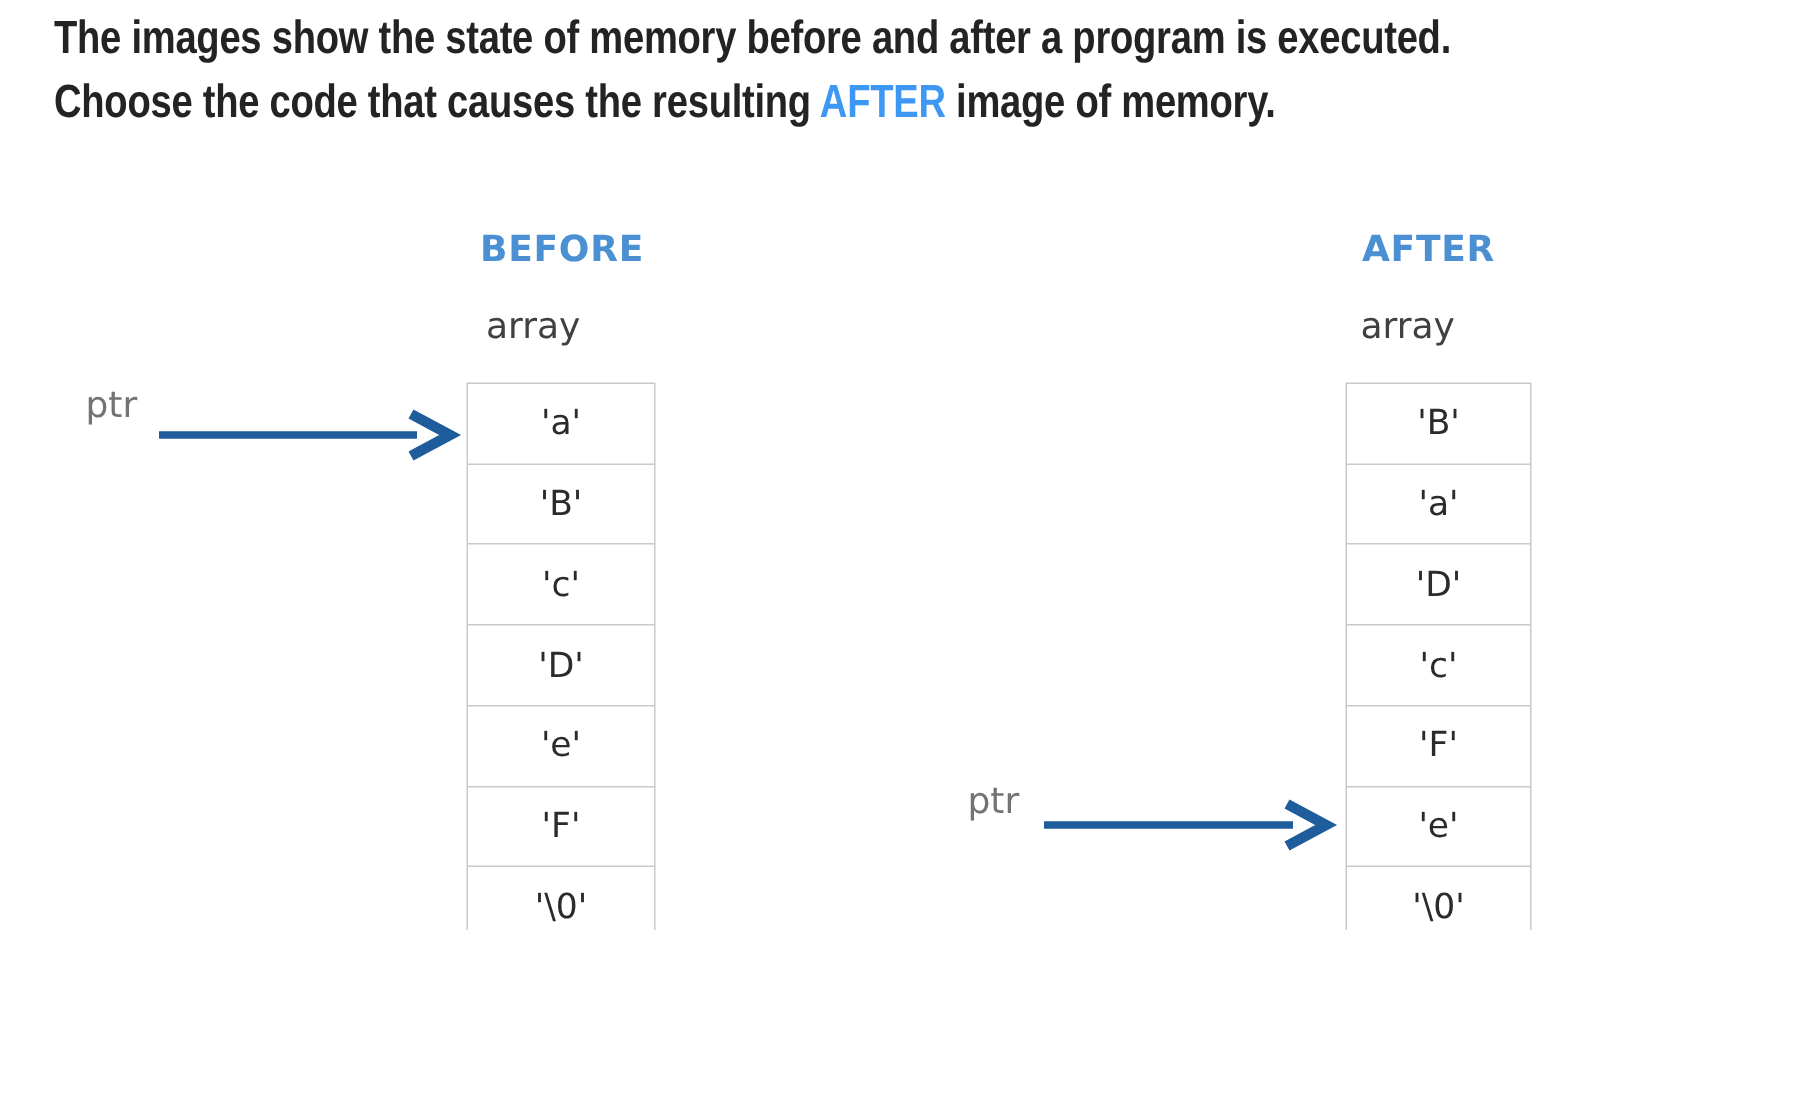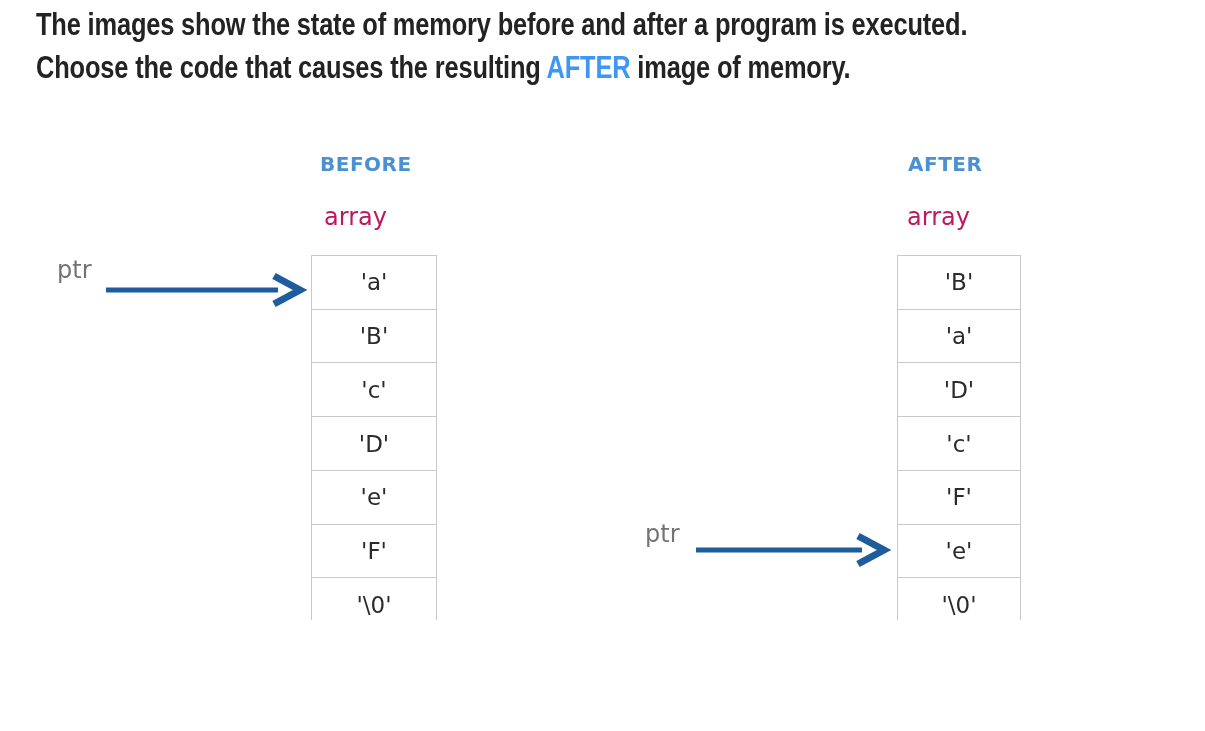--- a/index.html
+++ b/index.html
@@ -30,34 +30,34 @@
     transform: scaleX(0.82);
     transform-origin: left top;
     white-space: nowrap;
   }
   .question .hl { color: var(--question-highlight, #3e97f2); }
 
   
   .panel-heading {
     position: absolute;
     font-weight: 700;
-    font-size: 20px;
+    font-size: 24px;
     letter-spacing: 0.5px;
     color: var(--heading-blue, #4a90d2);
     white-space: nowrap;
     text-align: right;
   }
   .before-heading { left: 320px; top: 152px; }
   .after-heading  { left: 908px; top: 152px; }
 
   
   .array-label {
     position: absolute;
     font-size: 24px;
-    color: #be185d;
+    color: #404040;
     white-space: nowrap;
   }
   .before-array-label { left: 324px; top: 203px; }
   .after-array-label  { left: 907px; top: 203px; }
 
   
   .mem-table {
     position: absolute;
     top: 255px;
     height: 377px;

